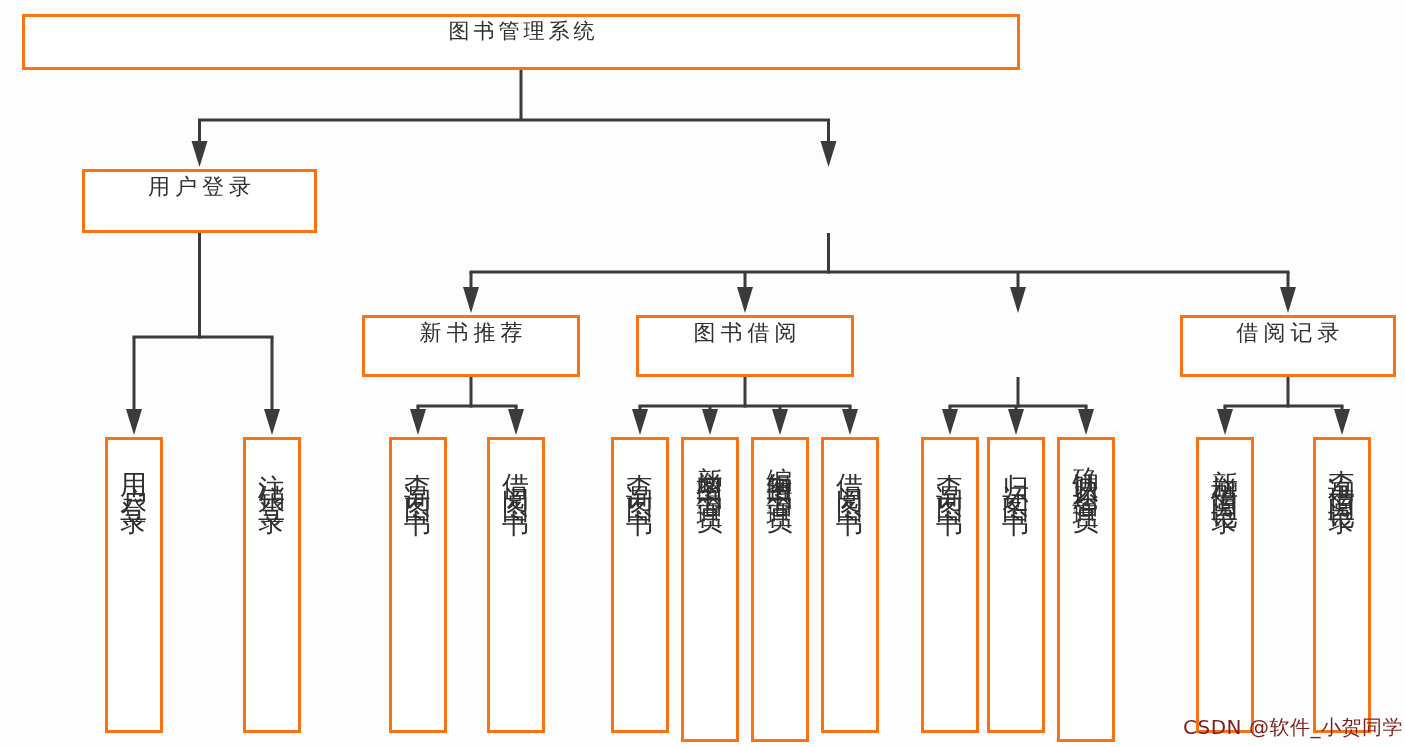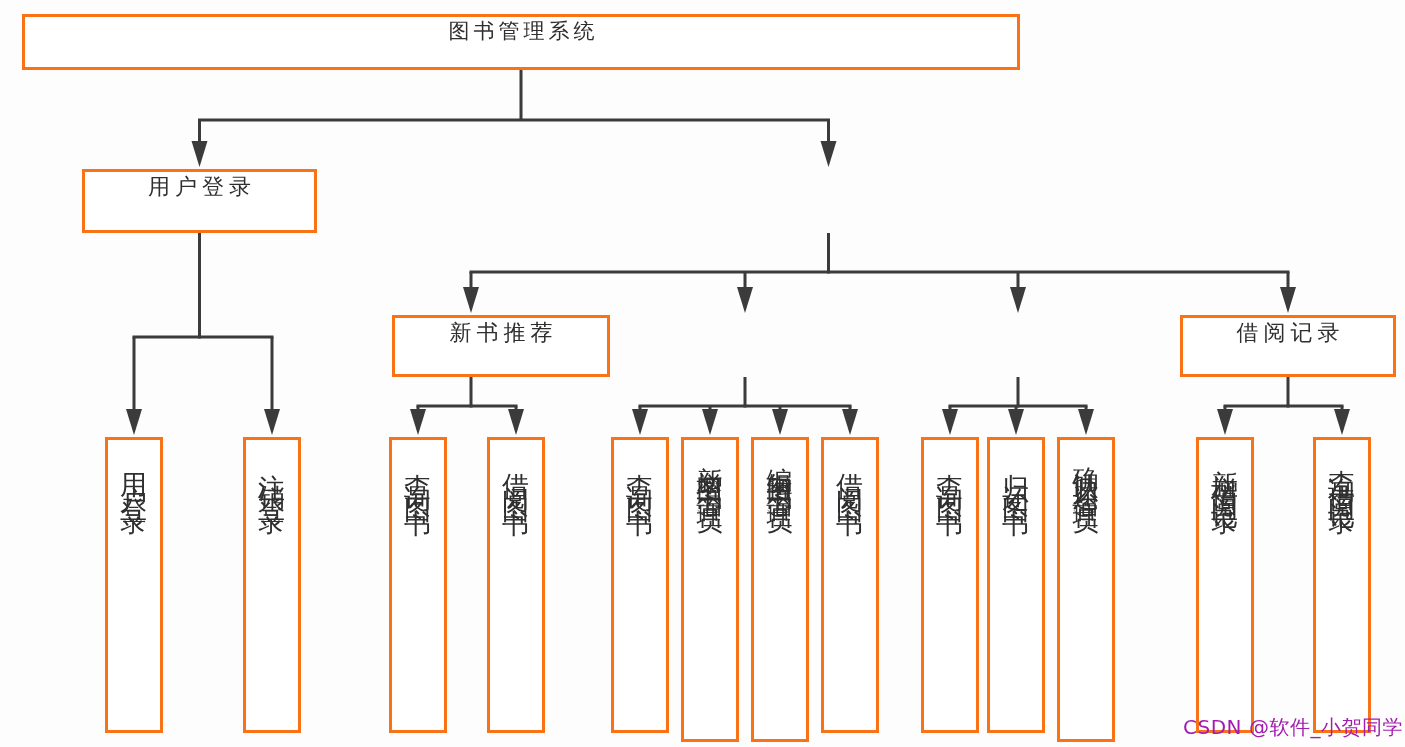--- a/index.html
+++ b/index.html
@@ -31,21 +31,21 @@
     line-height:1;
   }
   .v-short .v-label{font-size:27px;letter-spacing:12px;padding-top:12px;}
   .v-mid   .v-label{font-size:27px;letter-spacing:8px;padding-top:8px;}
   .v-long  .v-label{font-size:26px;letter-spacing:6px;padding-top:6px;}
   #watermark{
     position:absolute;
     left:1183px;top:714px;
     width:220px;
     font-size:20px;
-    color:#a21caf;
+    color:#7f1d1d;
     white-space:nowrap;
     z-index:3;
     letter-spacing:0.5px;
   }
 </style>
 </head>
 <body>
 
 <div id="canvas">
 
@@ -96,22 +96,25 @@
   </svg>
 
   <div class="box root" style="left:22px;top:14px;width:998px;height:56px;">
     <span class="h-label">图书管理系统</span>
   </div>
 
   <div class="box" style="left:82px;top:169px;width:235px;height:64px;">
     <span class="h-label">用户登录</span>
   </div>
 
-  <div class="box" style="left:362px;top:315px;width:218px;height:62px;margin-left:30px;">
+  <div class="box" style="left:362px;top:315px;width:218px;height:62px;">
     <span class="h-label">新书推荐</span>
+  </div>
+  <div class="box" style="left:636px;top:315px;width:218px;height:62px;">
+    <span class="h-label">图书借阅</span>
   </div>
   <div class="box" style="left:1180px;top:315px;width:216px;height:62px;">
     <span class="h-label">借阅记录</span>
   </div>
 
   <div class="box v-short" style="left:105px;top:437px;width:58px;height:296px;">
     <span class="v-label">用户登录</span>
   </div>
   <div class="box v-short" style="left:243px;top:437px;width:58px;height:296px;">
     <span class="v-label">注销登录</span>

